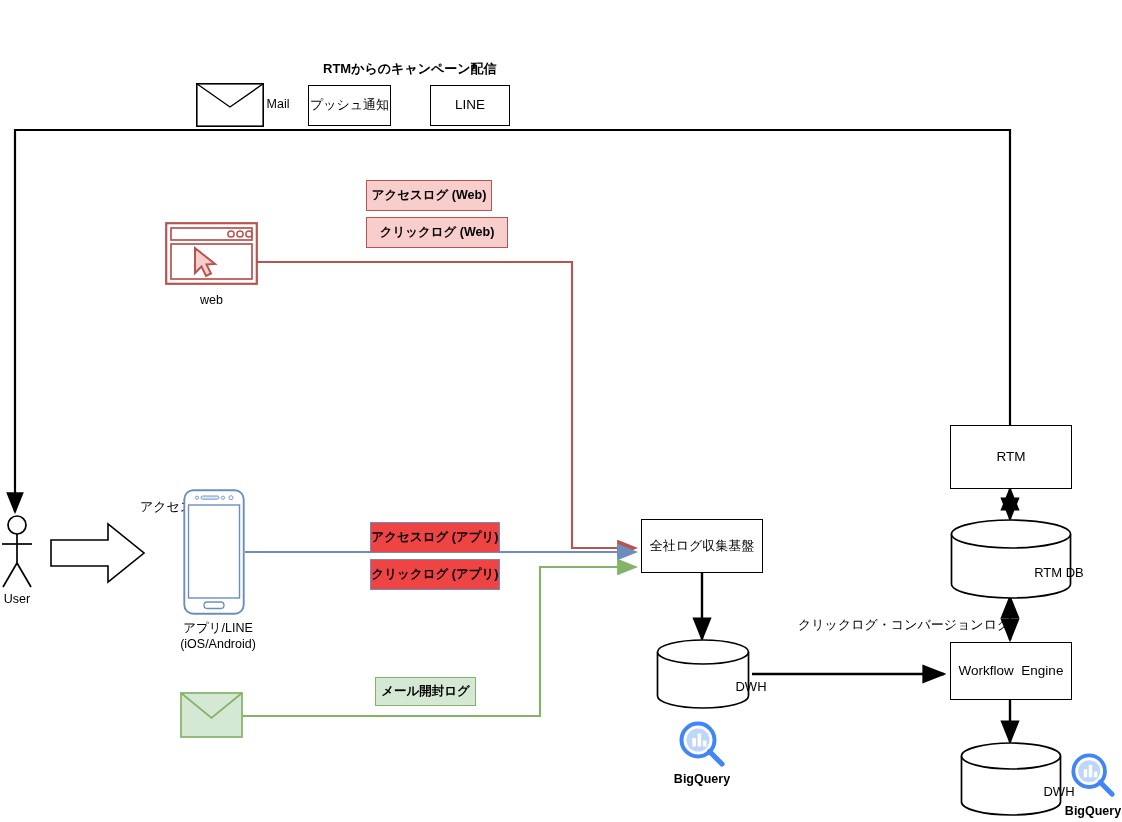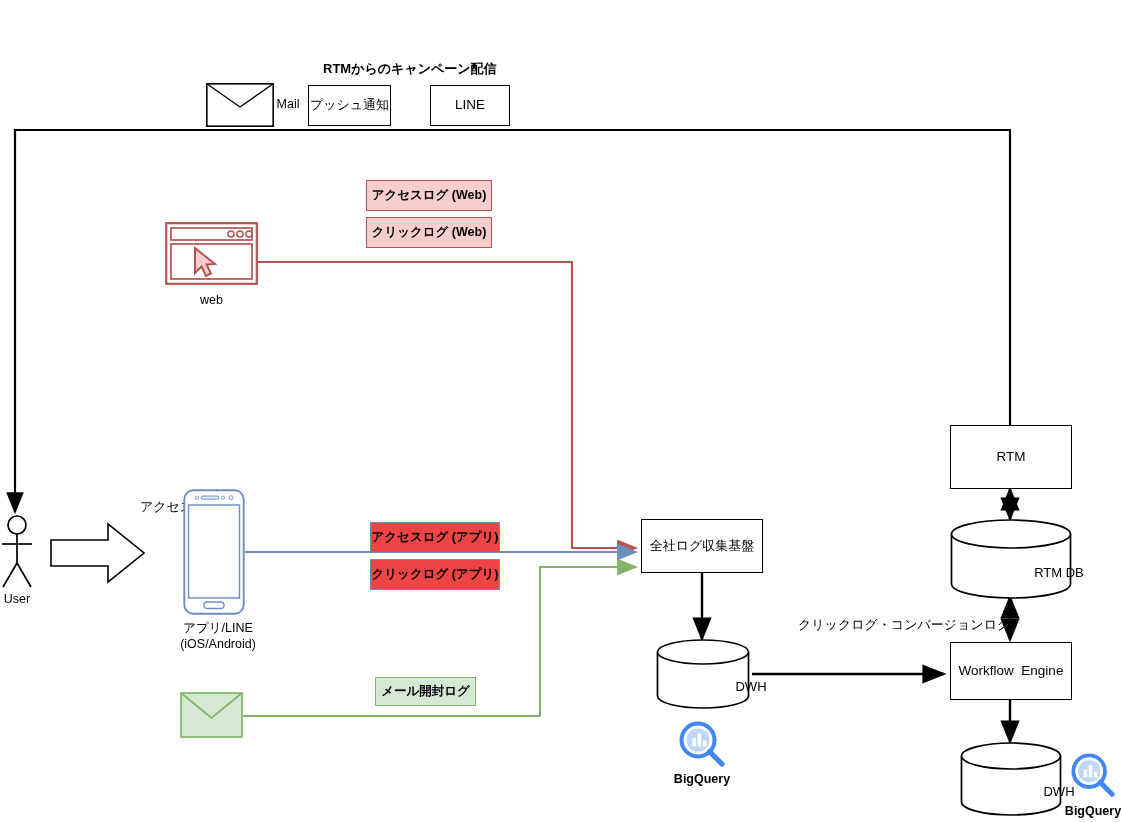--- a/index.html
+++ b/index.html
@@ -153,21 +153,21 @@
       <path d="M1010,597 L1010,640" fill="none" stroke="#000000" stroke-width="2.4" marker-end="url(#ah-black)" marker-start="url(#ah-black-start)"></path>
     </g>
 
     <g>
       <path d="M1010,700 L1010,742" fill="none" stroke="#000000" stroke-width="2.4" marker-end="url(#ah-black)"></path>
     </g>
   </svg>
 
   <div class="freetext" style="left:275px; top:60px; font-weight:bold; font-size:13px;">RTMからのキャンペーン配信</div>
 
-  <div class="node" style="left:206px; top:83px; width:68px; height:44px;">
+  <div class="node" style="left:196px; top:83px; width:68px; height:44px;">
     <svg width="68" height="44" viewBox="0 0 68 44">
       <rect x="0.8" y="0.8" width="66.4" height="42.4" fill="#ffffff" stroke="#000000" stroke-width="1.6"></rect>
       <path d="M0.8,0.8 L34,24 L67.2,0.8" fill="none" stroke="#000000" stroke-width="1.4"></path>
     </svg>
     <div class="freetext" style="left:0; top:0; width:68px; text-align:center; position:absolute; top:14px; font-size:12.5px;">Mail</div>
   </div>
 
   <div class="node boxnode" style="left:308px; top:85px; width:83px; height:41px;">
     <span class="jp">プッシュ通知</span>
   </div>
@@ -205,21 +205,21 @@
       <g>
         <path d="M30,26 L30,51 L36.5,44.5 L41,54 L46,51.5 L41.5,42.5 L50,42 Z" fill="#f8cecc" stroke="#b85450" stroke-width="2"></path>
       </g>
     </svg>
   </div>
   <div class="caption" style="left:165px; top:292px; width:93px;">web</div>
 
   <div class="chip chip-red" style="left:366px; top:180px; width:126px; height:31px;">
     <span>アクセスログ (Web)</span>
   </div>
-  <div class="chip chip-red" style="left:366px; top:217px; width:126px; height:31px;">
+  <div class="chip chip-red" style="left:366px; top:217px; width:142px; height:31px;">
     <span>クリックログ (Web)</span>
   </div>
 
   <div class="node" style="left:183px; top:489px; width:62px; height:126px;">
     <svg width="62" height="126" viewBox="0 0 62 126">
       <rect x="1.3" y="1.3" width="59.4" height="123.4" rx="9" ry="9" fill="#ffffff" stroke="#6c8ebf" stroke-width="1.9"></rect>
       <rect x="5.5" y="16" width="51" height="93" fill="#ffffff" stroke="#6c8ebf" stroke-width="1.4"></rect>
       <rect x="18" y="7" width="18" height="3.2" rx="1.6" fill="#dae8fc" stroke="#6c8ebf" stroke-width="0.9"></rect>
       <circle cx="14" cy="8.7" r="1.6" fill="none" stroke="#6c8ebf" stroke-width="0.9"></circle>
       <circle cx="40" cy="8.7" r="1.6" fill="none" stroke="#6c8ebf" stroke-width="0.9"></circle>

